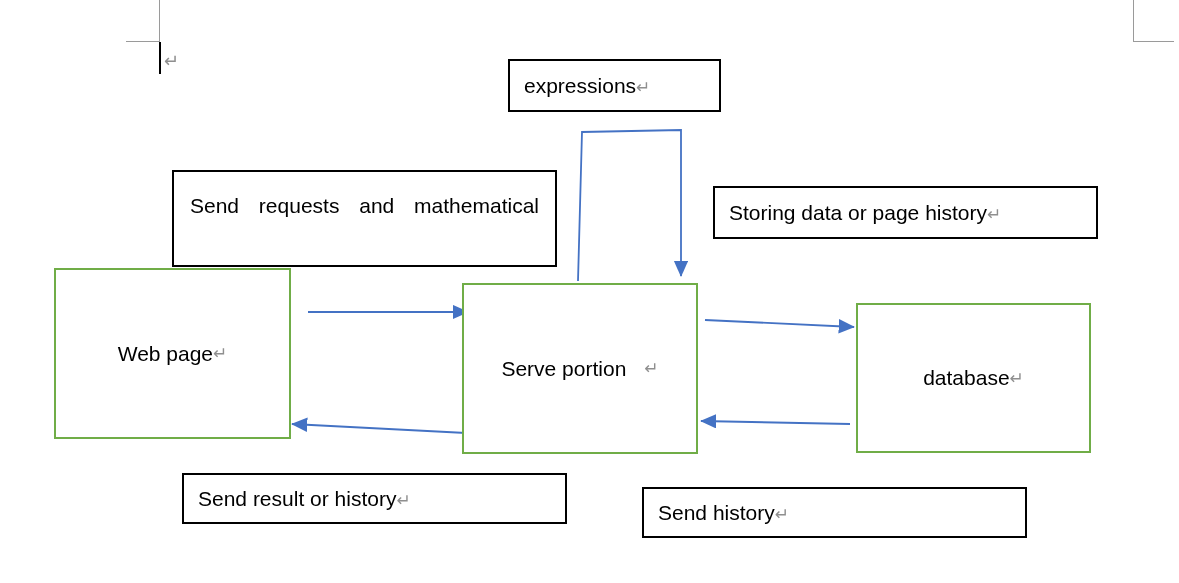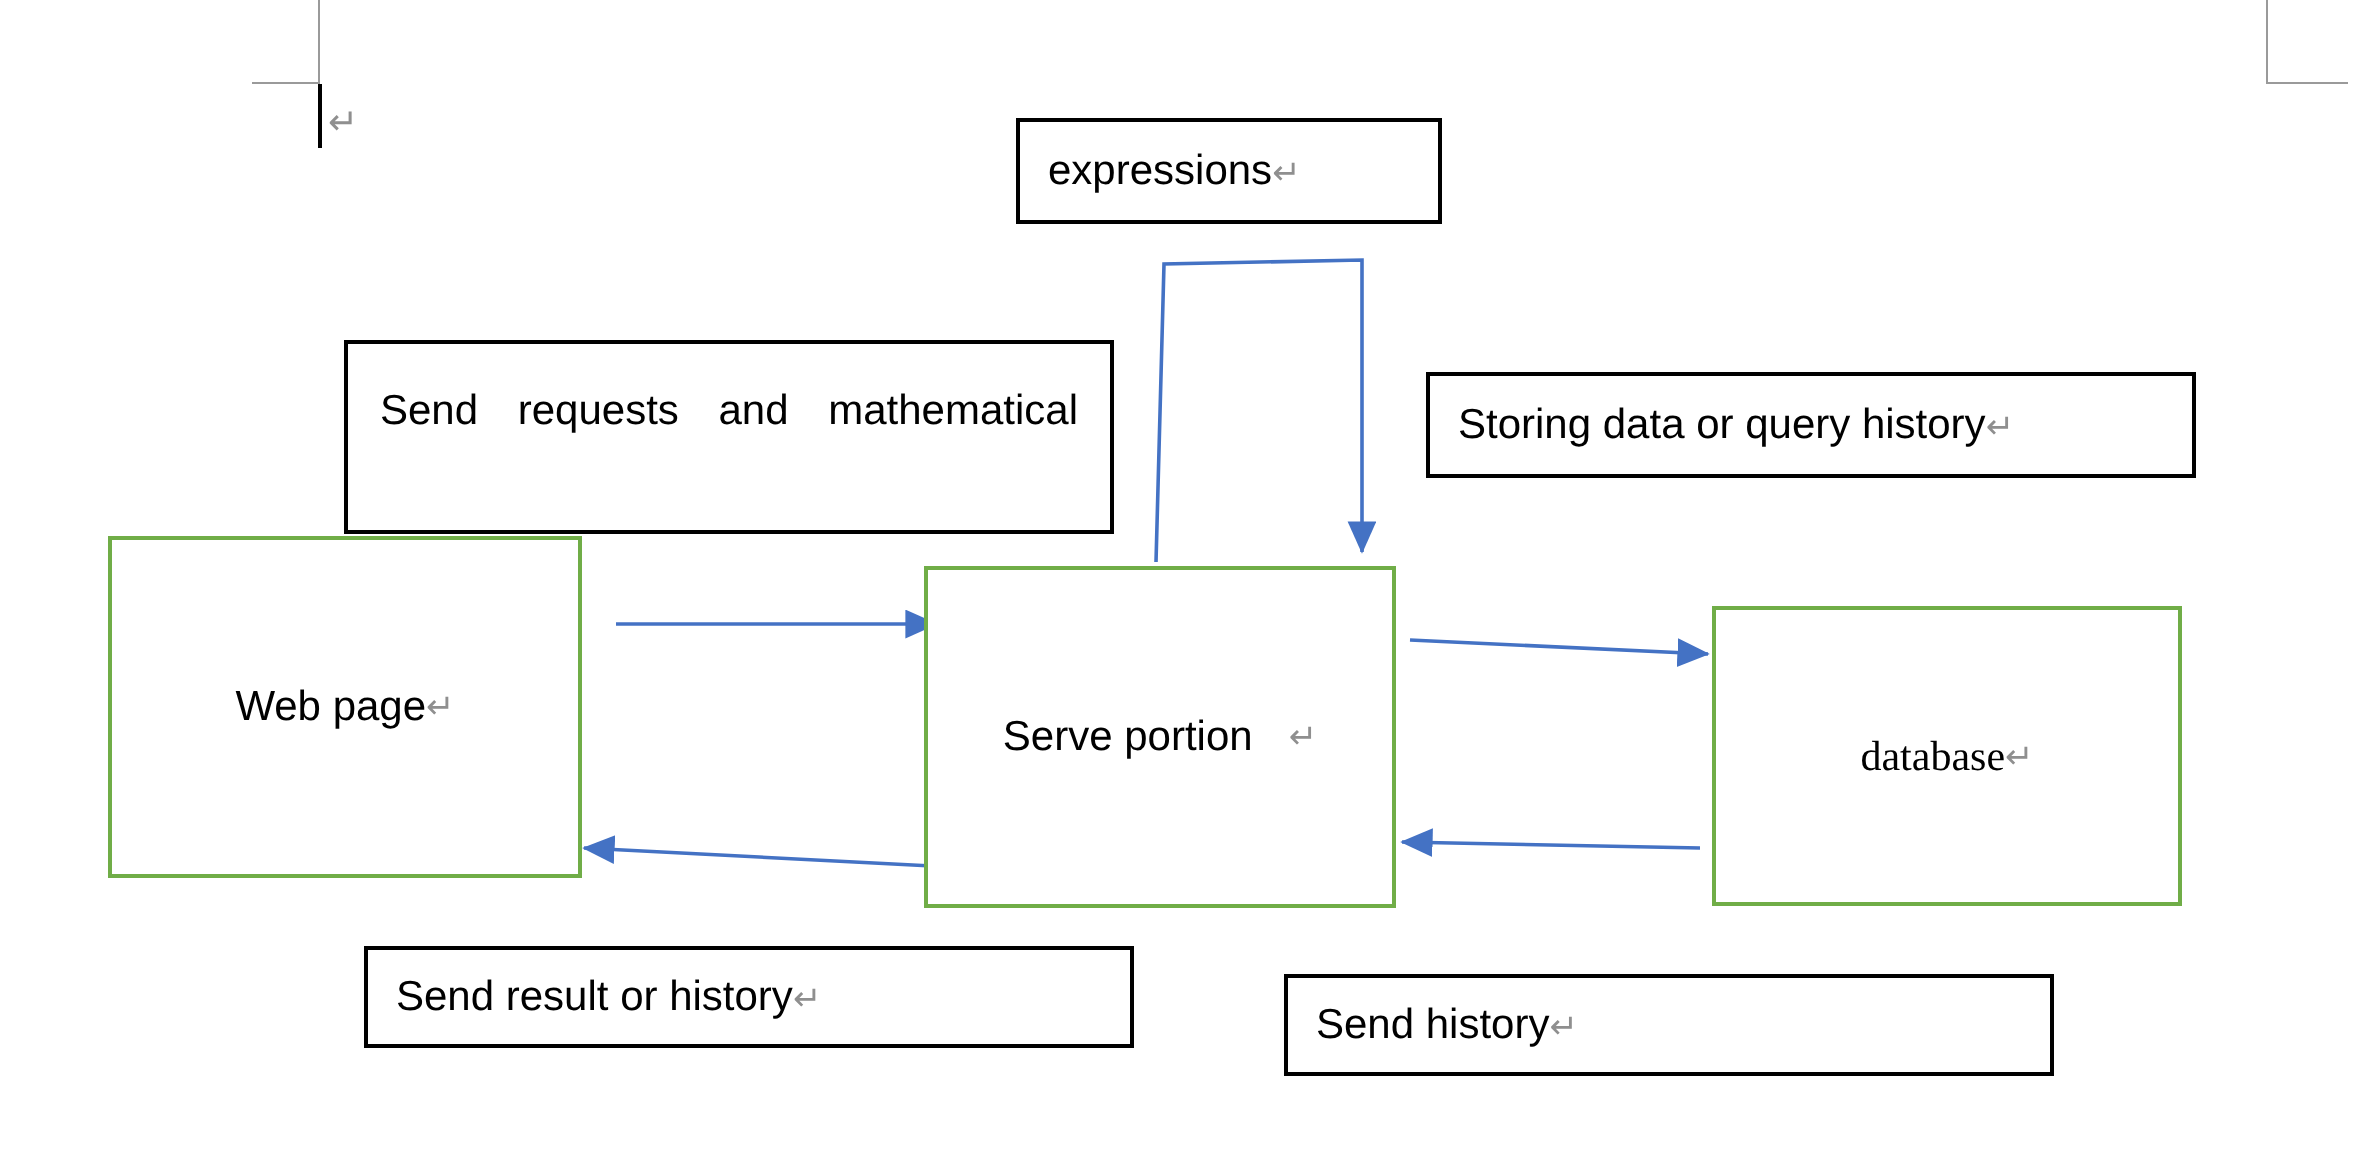--- a/index.html
+++ b/index.html
@@ -161,40 +161,40 @@
   <div class="node" style="left:54px; top:268px; width:237px; height:171px;">
     <span>Web page</span>
       <span class="ret">↵</span>
   </div>
 
   <div class="node" style="left:462px; top:283px; width:236px; height:171px;gap:18px;">
     <span>Serve portion</span>
       <span class="ret">↵</span>
   </div>
 
-  <div class="node" style="left:856px; top:303px; width:235px; height:150px;font-family:Liberation Serif, serif;">
+  <div class="node" style="left:856px; top:303px; width:235px; height:150px;">
     <span>database</span>
       <span class="ret">↵</span>
   </div>
 
   <div class="label-box" style="left:508px; top:59px; width:213px; height:53px;">
     <div class="inner">
       <span>expressions</span><span class="ret">↵</span>
     </div>
   </div>
 
   <div class="label-box two-line" style="left:172px; top:170px; width:385px; height:97px;">
     <div class="inner">
       <span class="line1">Send requests and mathematical</span>
     </div>
   </div>
 
   <div class="label-box" style="left:713px; top:186px; width:385px; height:53px;">
     <div class="inner">
-      <span>Storing data or query history</span><span class="ret">↵</span>
+      <span>Storing data or page history</span><span class="ret">↵</span>
     </div>
   </div>
 
   <div class="label-box" style="left:642px; top:487px; width:385px; height:51px;">
     <div class="inner">
       <span>Send history</span><span class="ret">↵</span>
     </div>
   </div>
 
   <div class="label-box" style="left:182px; top:473px; width:385px; height:51px;">

